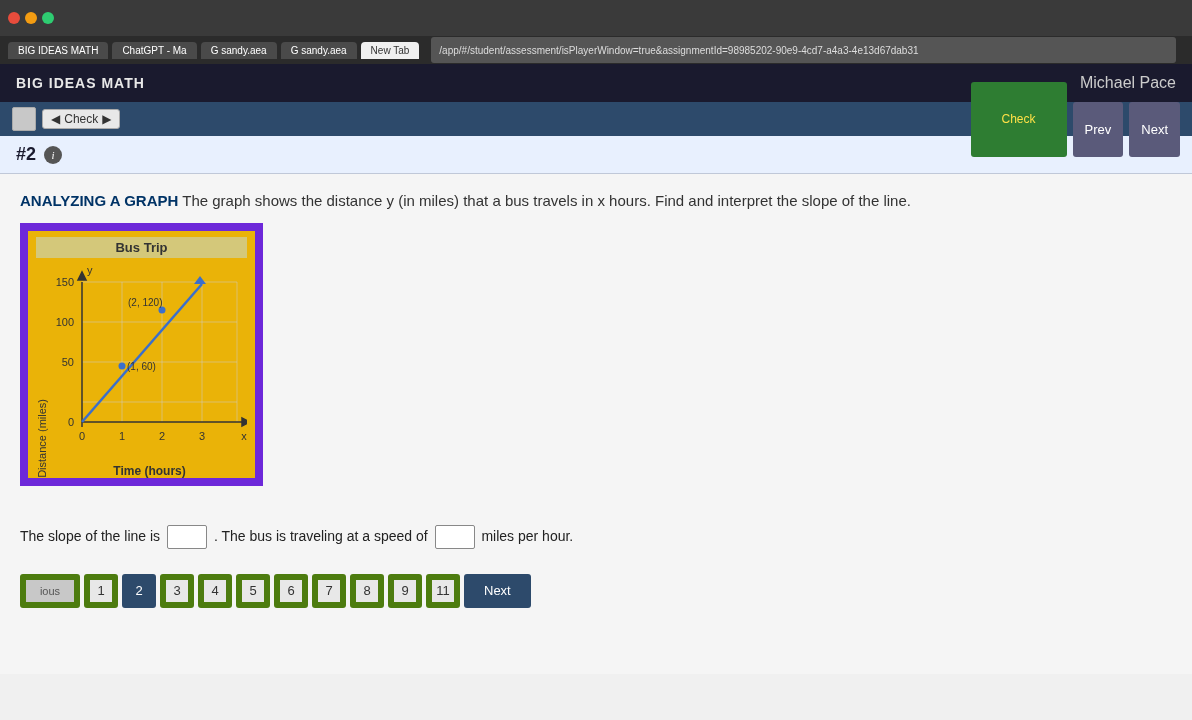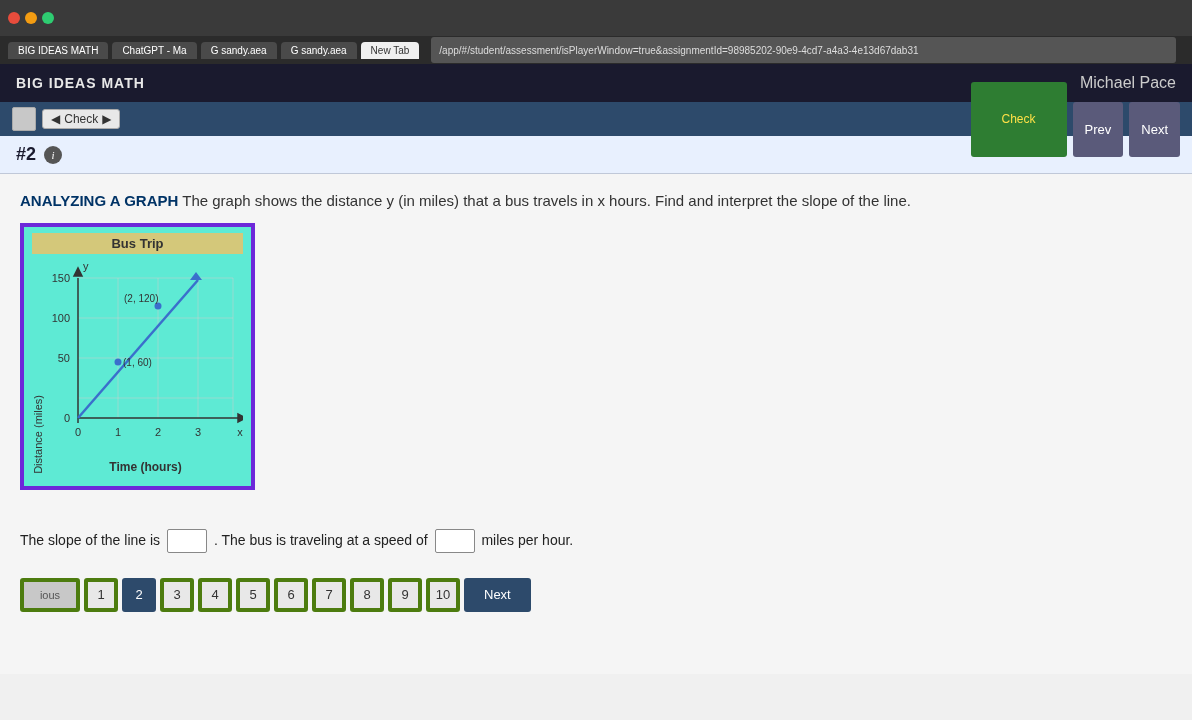--- a/index.html
+++ b/index.html
@@ -172,24 +172,24 @@
       margin-bottom: 10px;
       line-height: 1.5;
     }
     .section-label .label-bold {
       font-weight: bold;
       color: #003366;
     }
 
     
     .graph-outer {
-      border: 4px solid #6d28d9;
-      background: #5eead4;
+      border: 8px solid #6d28d9;
+      background: #eab308;
       display: inline-block;
-      padding: 6px 8px 12px 8px;
+      padding: 6px 8px 0 8px;
       margin-bottom: 18px;
       min-width: 220px;
     }
     .graph-title {
       text-align: center;
       font-weight: bold;
       font-size: 13px;
       color: #333;
       background: #d4c87a;
       padding: 3px 0;
@@ -235,21 +235,21 @@
     
     .pagination {
       display: flex;
       align-items: center;
       gap: 4px;
       margin-top: 24px;
     }
     .page-btn {
       width: 34px;
       height: 34px;
-      border: 4px solid #4d7c0f;
+      border: 6px solid #4d7c0f;
       background: #e8e8e8;
       border-radius: 3px;
       font-size: 13px;
       cursor: pointer;
       display: flex;
       align-items: center;
       justify-content: center;
       color: #333;
     }
     .page-btn.active {
@@ -403,17 +403,17 @@
     <button class="page-btn prev">ious</button>
     <button class="page-btn">1</button>
     <button class="page-btn active">2</button>
     <button class="page-btn">3</button>
     <button class="page-btn">4</button>
     <button class="page-btn">5</button>
     <button class="page-btn">6</button>
     <button class="page-btn">7</button>
     <button class="page-btn">8</button>
     <button class="page-btn">9</button>
-    <button class="page-btn">10</button>
+    <button class="page-btn">11</button>
     <button class="next-btn">Next</button>
   </div>
 
 </div>
 
 </body></html>

